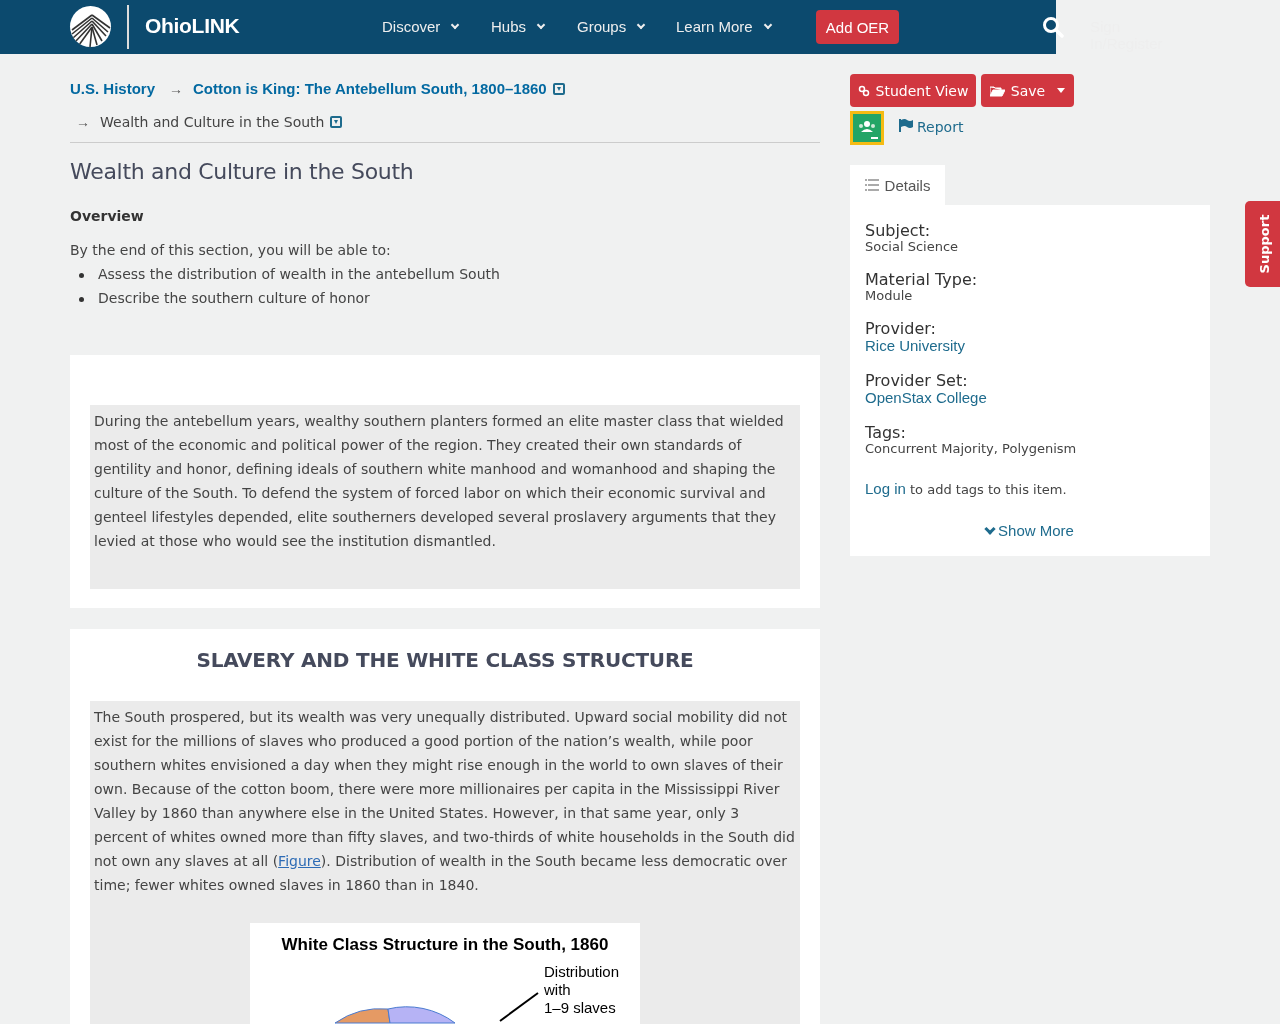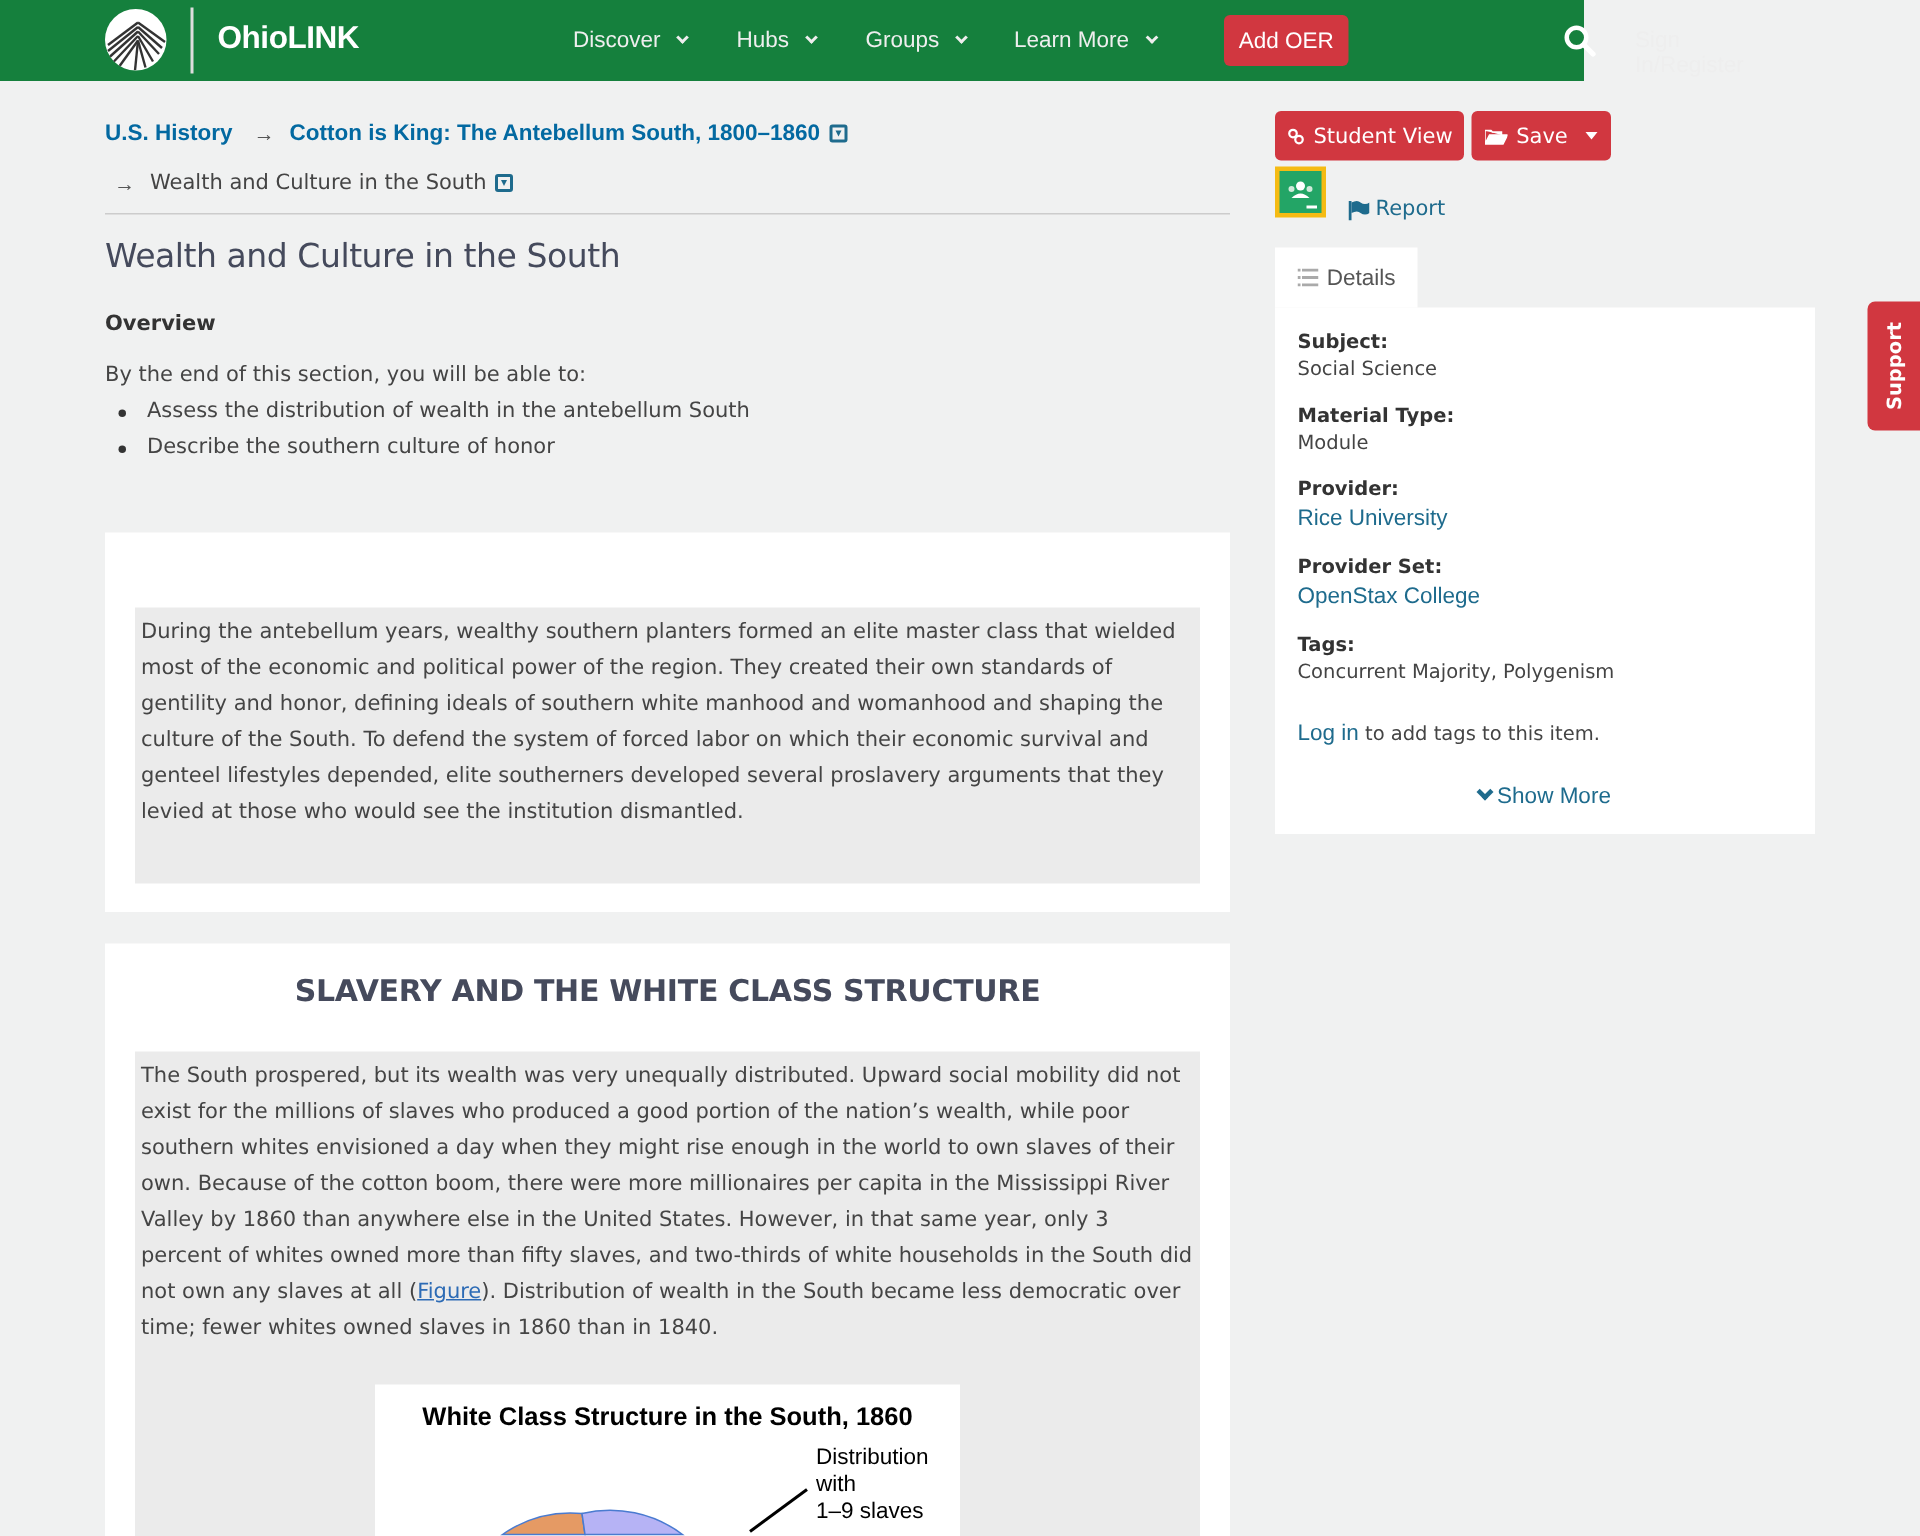--- a/index.html
+++ b/index.html
@@ -1,20 +1,20 @@
 <!DOCTYPE html>
 <html><head>
 <meta charset="utf-8">
 <style>
   * { box-sizing: border-box; margin: 0; padding: 0; }
   html, body { width: 1280px; height: 1024px; overflow: hidden; }
   body { background: #f0f1f1; font-family: "DejaVu Sans", sans-serif; color: #333; position: relative; }
 
   
-  .topnav { position: absolute; left: 0; top: 0; width: 1056px; height: 54px; background: #15803d; }
+  .topnav { position: absolute; left: 0; top: 0; width: 1056px; height: 54px; background: #0c4a6e; }
   .logo { position: absolute; left: 70px; top: 6px; width: 41px; height: 41px; border-radius: 50%; background: #fff; overflow: hidden; }
   .logo svg { display: block; }
   .logo-divider { position: absolute; left: 127px; top: 5px; width: 2px; height: 44px; background: #ddd; }
   .brand { position: absolute; left: 145px; top: 14px; font-family: "Liberation Sans", sans-serif; font-weight: bold; font-size: 21px; color: #fff; letter-spacing: -0.3px; }
   .nav-item { position: absolute; top: 18px; font-family: "Liberation Sans", sans-serif; font-size: 15px; color: #eee; display: flex; align-items: center; gap: 8px; cursor: pointer; }
   .nav-item .chev { display: inline-block; width: 6px; height: 6px; border-right: 2px solid #eee; border-bottom: 2px solid #eee; transform: rotate(45deg); margin-top: -4px; margin-left: 4px; }
   .add-oer { position: absolute; left: 816px; top: 10px; width: 83px; height: 34px; background: #d13740; border-radius: 4px; color: #fff; font-family: "Liberation Sans", sans-serif; font-size: 15px; display: flex; align-items: center; justify-content: center; cursor: pointer; }
   .search-icon { position: absolute; left: 1042px; top: 16px; width: 22px; height: 22px; cursor: pointer; }
   .signin { position: absolute; left: 1090px; top: 18px; font-family: Liberation Sans, sans-serif; font-size: 15px; color: #eee; cursor: pointer; }
 
@@ -43,24 +43,24 @@
   .section-heading { position: absolute; left: 0; width: 750px; top: 19px; text-align: center; font-size: 20px; font-weight: bold; color: #454a5c; letter-spacing: -0.2px; }
 
   .figure { position: absolute; left: 160px; top: 222px; width: 390px; height: 140px; background: #fff; overflow: hidden; }
   .fig-title { position: absolute; left: 0; width: 390px; top: 10px; text-align: center; font-family: "Liberation Sans", sans-serif; font-weight: bold; font-size: 17px; color: #000; }
   .fig-label { position: absolute; left: 294px; top: 40px; font-family: "Liberation Sans", sans-serif; font-size: 15px; line-height: 18px; color: #000; }
 
   
   .btn-red { position: absolute; top: 74px; height: 33px; background: #d13740; border-radius: 4px; color: #fff; font-size: 14px; display: flex; align-items: center; justify-content: center; gap: 6px; cursor: pointer; }
   .classroom { position: absolute; left: 850px; top: 111px; width: 34px; height: 34px; background: #f5bb13; padding: 3px; cursor: pointer; }
   .classroom-inner { width: 28px; height: 28px; background: #23a566; position: relative; }
-  .report { position: absolute; left: 899px; top: 119px; font-size: 14px; color: #1e6b8d; display: flex; align-items: flex-end; gap: 4px; cursor: pointer; margin-top: 12px; }
+  .report { position: absolute; left: 899px; top: 119px; font-size: 14px; color: #1e6b8d; display: flex; align-items: flex-start; gap: 4px; cursor: pointer; }
   .details-tab { position: absolute; left: 850px; top: 165px; width: 95px; height: 40px; background: #fff; font-family: "Liberation Sans", sans-serif; font-size: 15px; color: #555; display: flex; align-items: center; justify-content: center; gap: 6px; cursor: pointer; }
   .details-panel { position: absolute; left: 850px; top: 205px; width: 360px; height: 351px; background: #fff; }
-  .dl-label { position: absolute; left: 15px; font-size: 13px; font-weight: bold; color: #333; }
+  .dl-label { position: absolute; left: 15px; font-size: 16px; font-weight: normal; color: #333; }
   .dl-value { position: absolute; left: 15px; font-size: 13px; color: #444; }
   .dl-link { position: absolute; left: 15px; font-family: "Liberation Sans", sans-serif; font-size: 15px; color: #1e6b8d; cursor: pointer; }
   .login-row { position: absolute; left: 15px; top: 275px; font-size: 13px; color: #444; }
   .login-row .lnk { font-family: "Liberation Sans", sans-serif; font-size: 15px; color: #1e6b8d; cursor: pointer; }
   .show-more { position: absolute; left: 0; width: 360px; top: 317px; text-align: center; font-family: "Liberation Sans", sans-serif; font-size: 15px; color: #1e6b8d; cursor: pointer; }
   .show-more .chev { display: inline-block; width: 8px; height: 8px; border-right: 3px solid #1e6b8d; border-bottom: 3px solid #1e6b8d; transform: rotate(45deg); margin-right: 4px; position: relative; top: -3px; }
 
   .support { position: absolute; left: 1245px; top: 201px; width: 40px; height: 86px; background: #d13740; border-radius: 5px 0 0 5px; cursor: pointer; }
   .support span { position: absolute; left: 19px; top: 43px; transform: translate(-50%, -50%) rotate(-90deg); color: #fff; font-size: 13px; font-weight: bold; white-space: nowrap; }
 </style>

